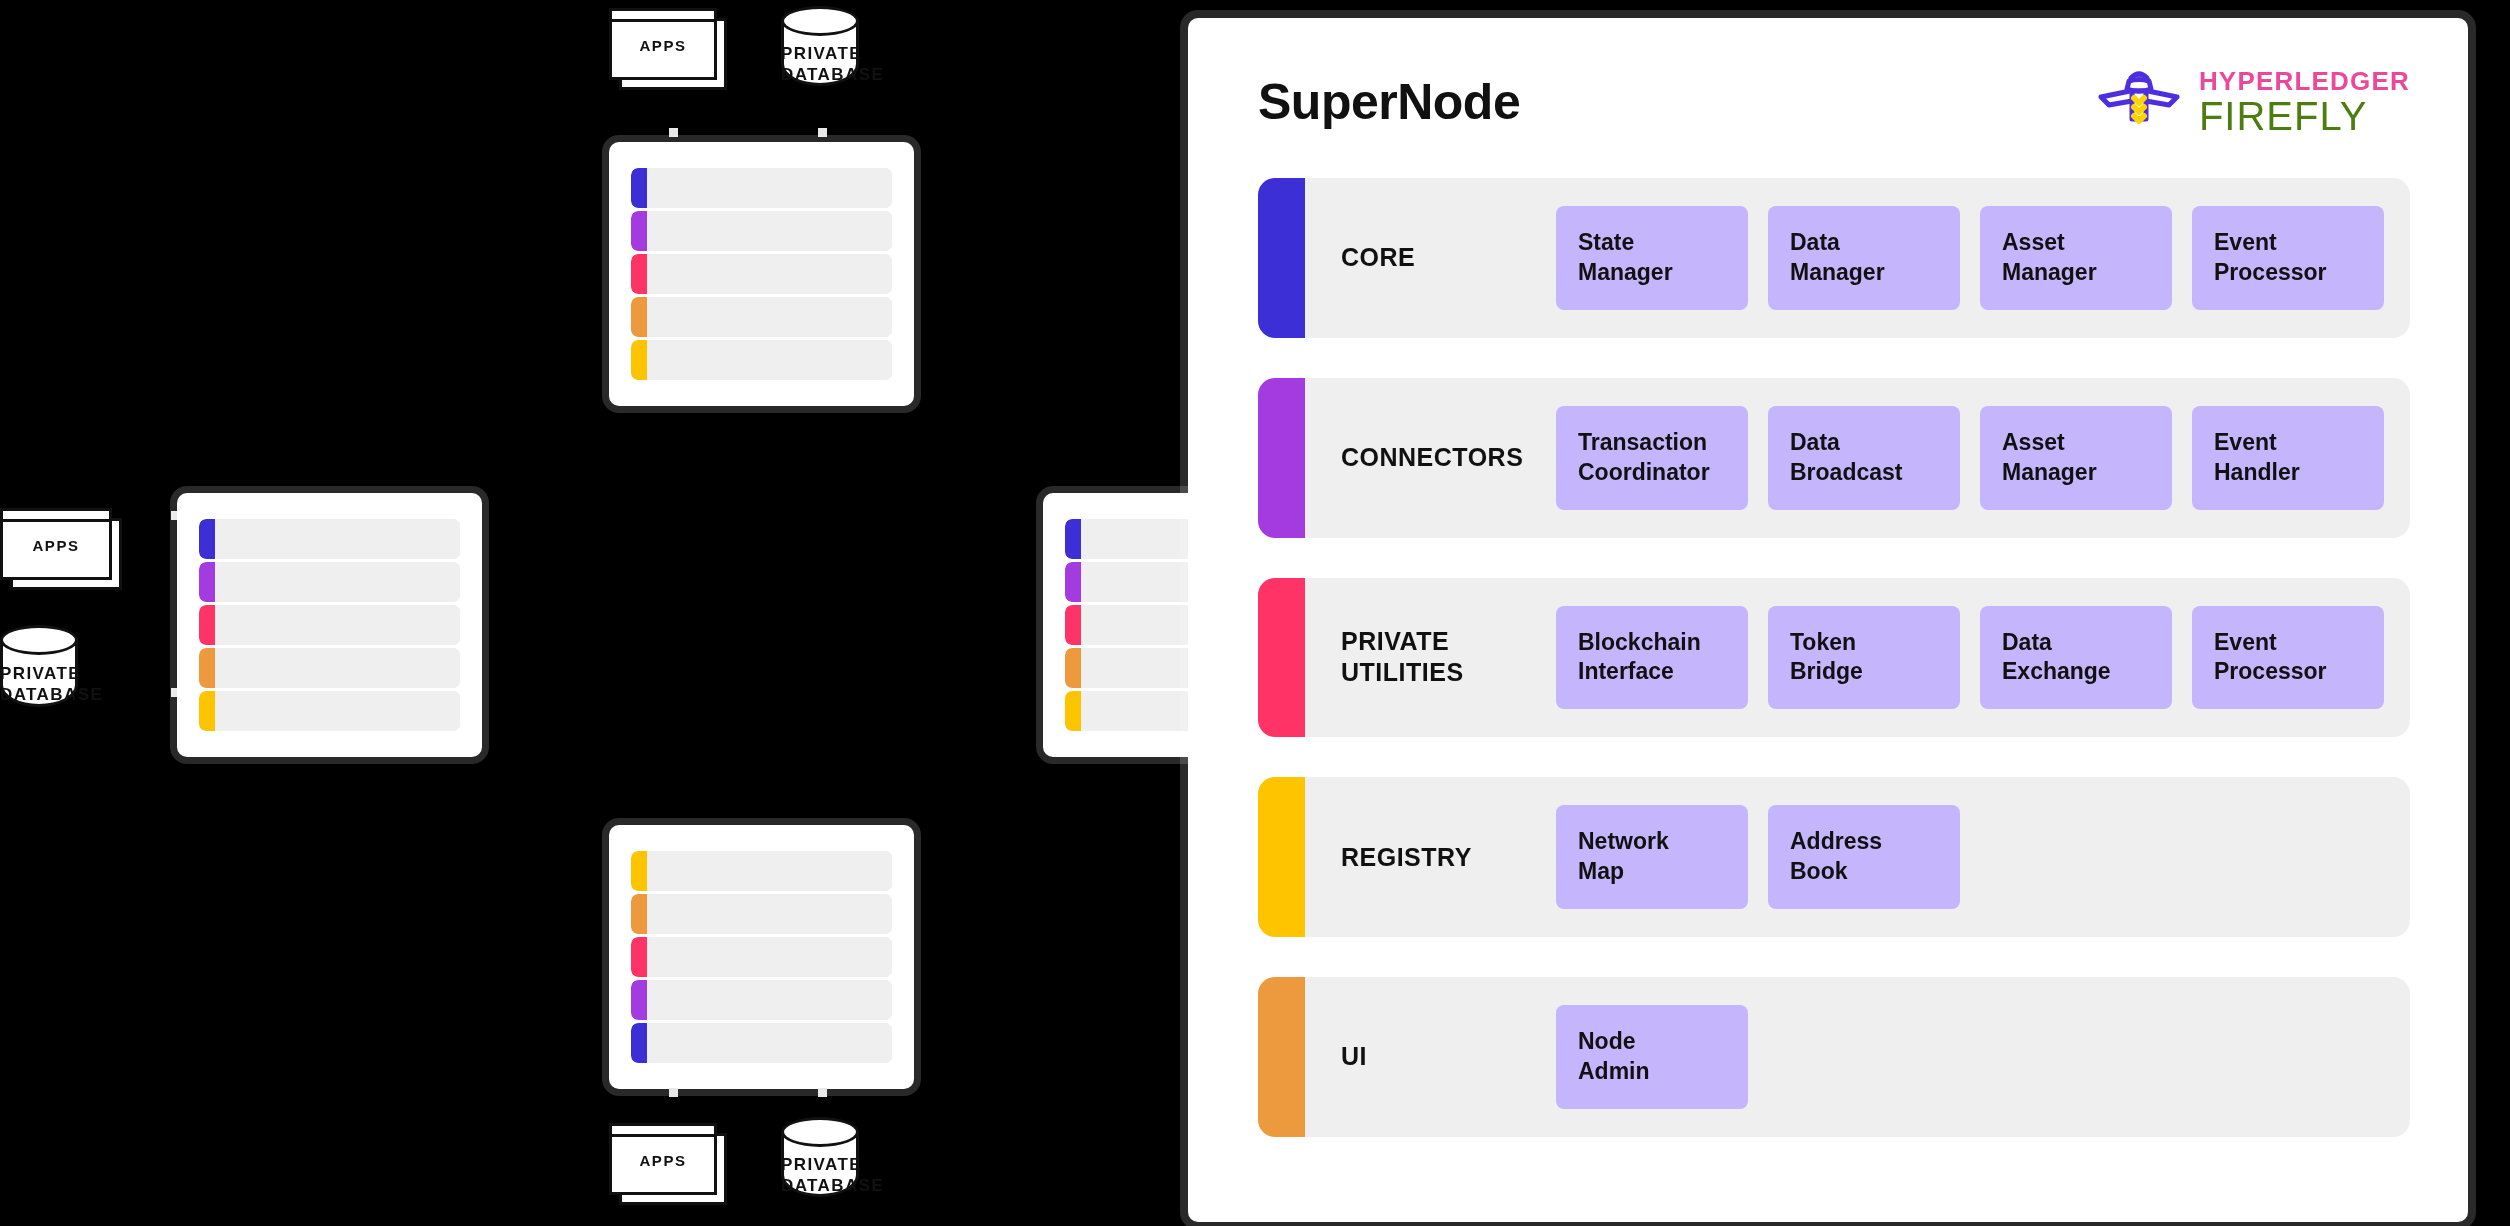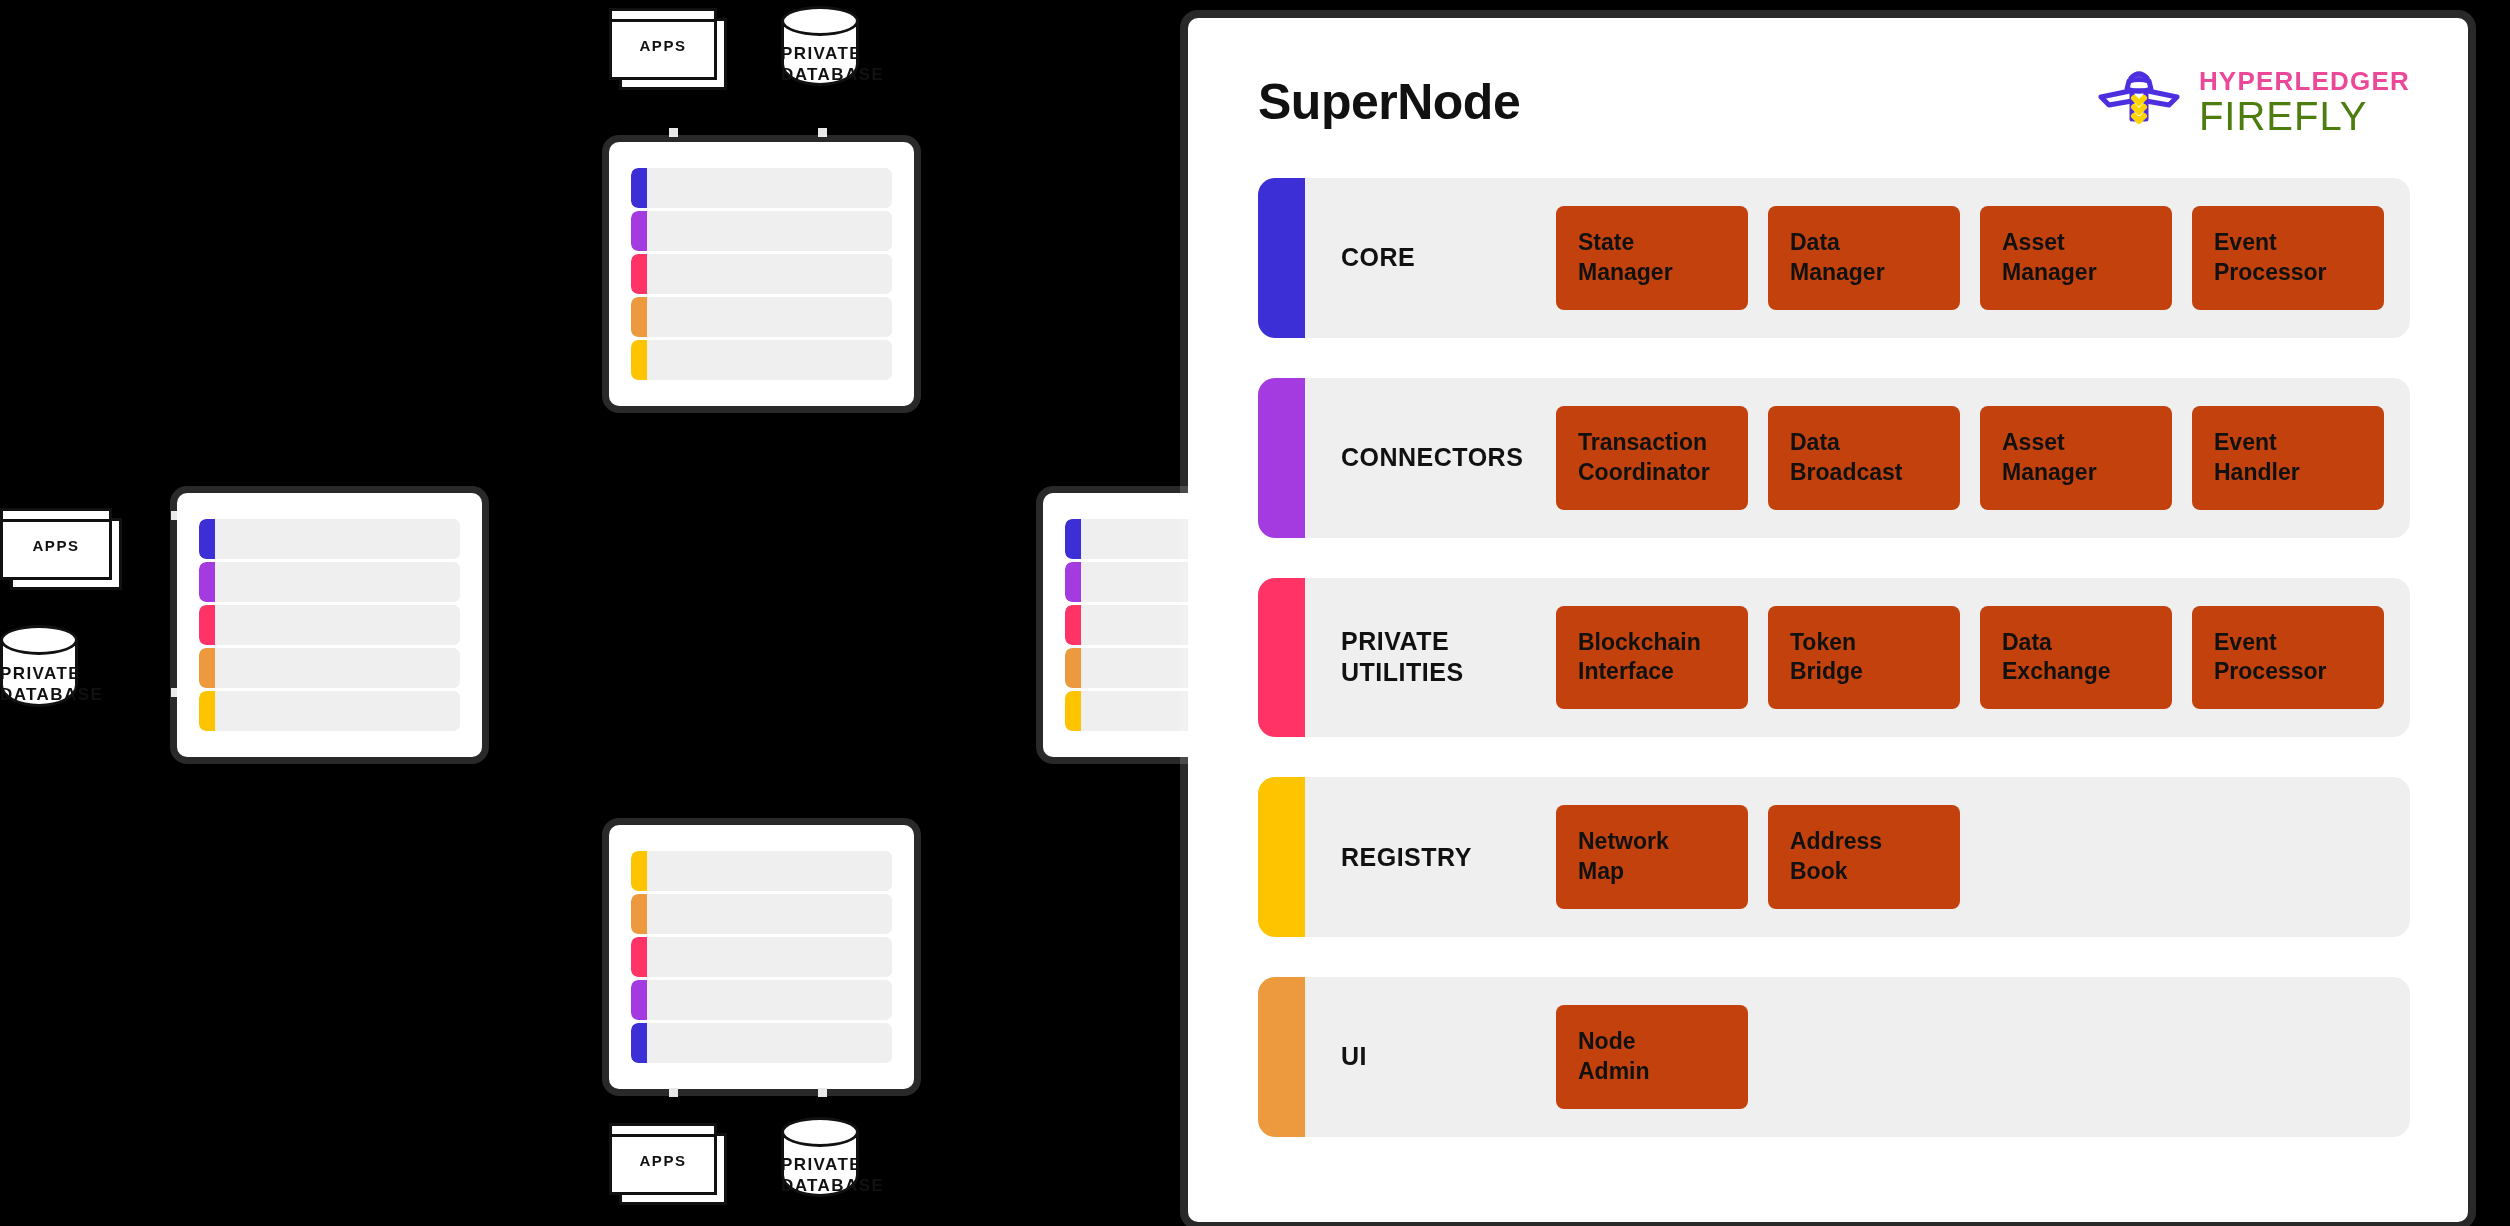--- a/index.html
+++ b/index.html
@@ -138,21 +138,21 @@
     padding-left: 83px;
     font-size: 25px;
     font-weight: 700;
     letter-spacing: 0.5px;
     color: #111111;
     line-height: 1.25;
     white-space: pre-line;
   }
   .sn-items { display: flex; gap: 20px; padding: 28px 0; }
   .sn-item {
-    background: #c2410c;
+    background: #c4b5fd;
     border-radius: 8px;
     width: 192px;
     min-height: 98px;
     padding: 22px 22px;
     font-size: 23px;
     font-weight: 700;
     color: #111111;
     line-height: 1.3;
     white-space: pre-line;
     display: flex;

